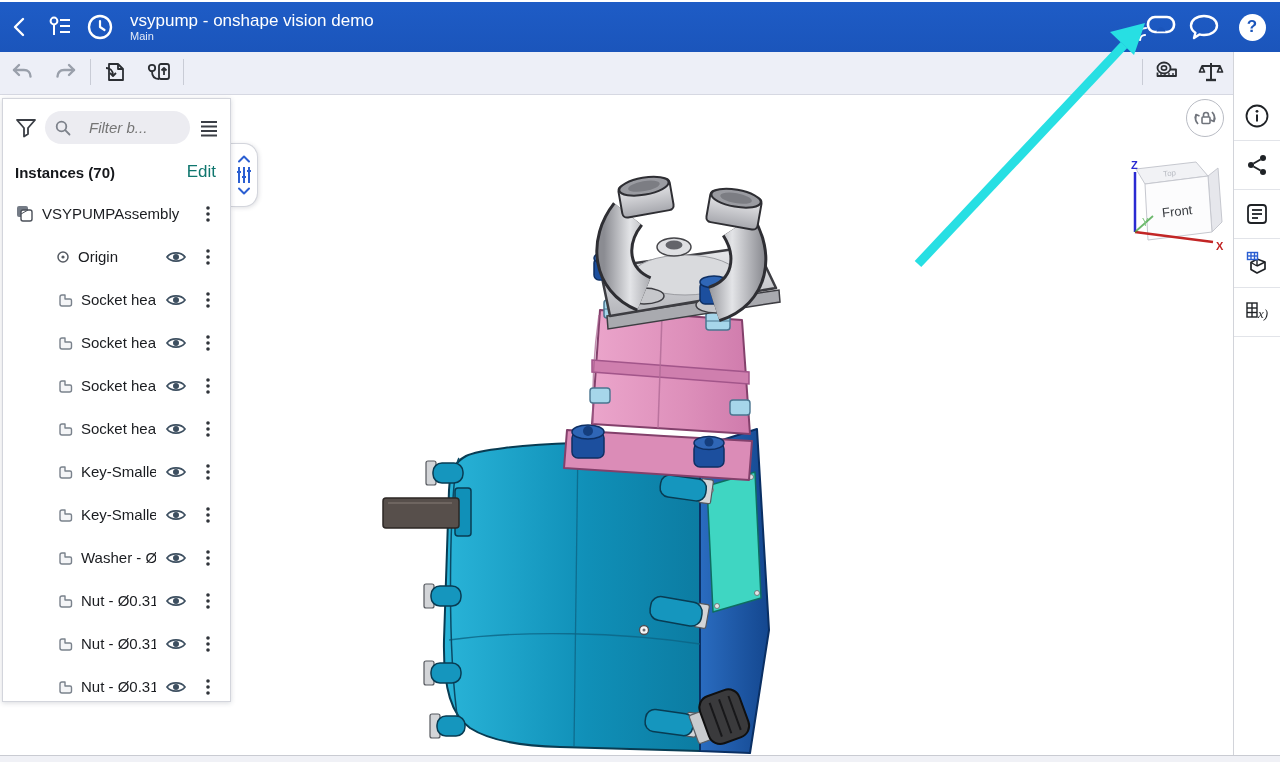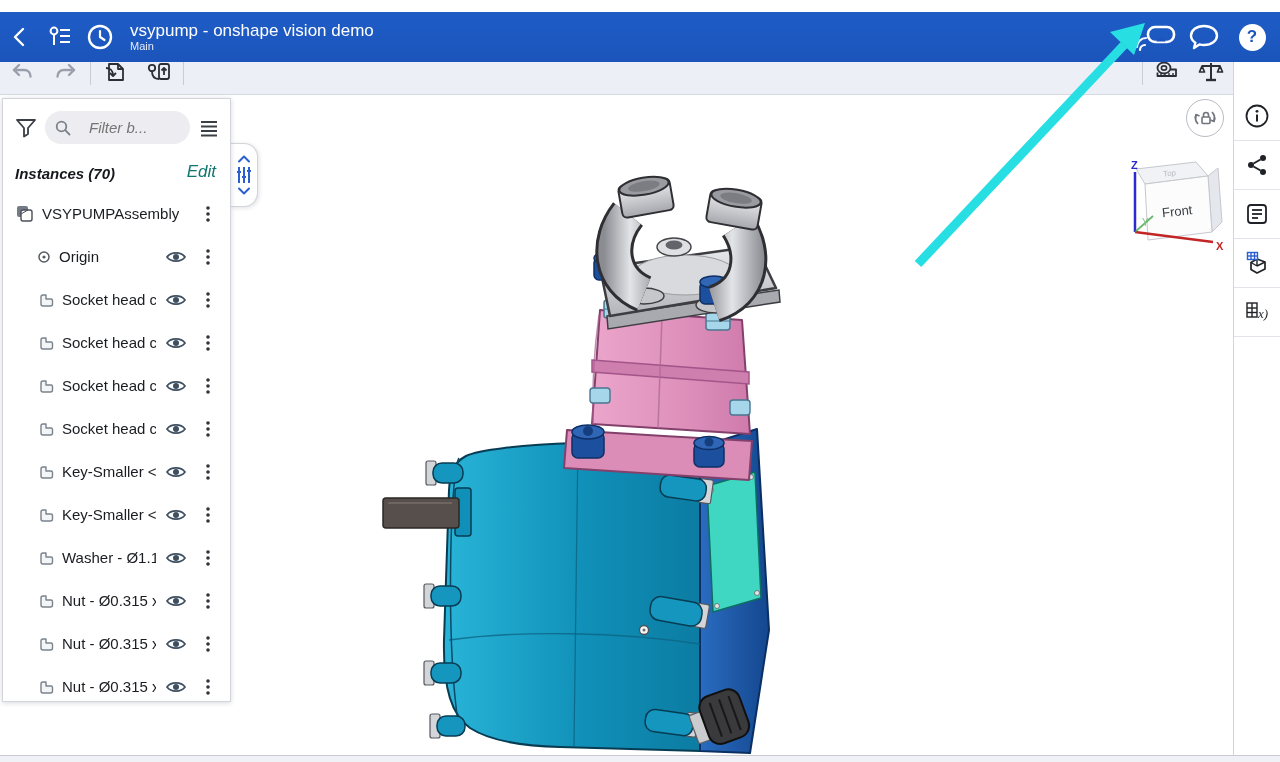--- a/index.html
+++ b/index.html
@@ -1,20 +1,20 @@
 <!DOCTYPE html>
 <html><head>
 <meta charset="utf-8">
 <style>
   * { margin:0; padding:0; box-sizing:border-box; }
   html,body { width:1280px; height:762px; overflow:hidden; background:#fff;
               font-family:"Liberation Sans", sans-serif; }
 
   
-  .topbar { position:absolute; left:0; top:12px; width:1280px; height:50px;
+  .topbar { position:absolute; left:0; top:2px; width:1280px; height:50px;
             background:linear-gradient(#1e5cc6,#1b55bb); display:flex; align-items:center; z-index:30; }
   .tb-icon { width:40px; height:40px; display:flex; align-items:center; justify-content:center; cursor:pointer; }
   .title-block { margin-left:10px; color:#fff; line-height:1.15; }
   .doc-title { font-size:17px; font-weight:400; }
   .doc-sub { font-size:11px; color:rgba(255,255,255,.88); }
   .tb-right { margin-left:auto; display:flex; align-items:center; gap:8px; padding-right:8px; }
   .help-circle { width:27px; height:27px; border-radius:50%; background:#fff; color:#1b55bb;
                  font-weight:bold; font-size:17px; display:flex; align-items:center; justify-content:center; }
 
   
@@ -28,26 +28,26 @@
   .viewport { position:absolute; left:0; top:95px; width:1233px; height:660px; background:#fff; z-index:1; }
 
   
   .left-panel { position:absolute; left:2px; top:98px; width:229px; height:604px; background:#fff;
                 border:1px solid #d3d5dc; box-shadow:0 1px 5px rgba(40,50,70,.18); z-index:20; overflow:hidden; }
   .panel-header { display:flex; align-items:center; padding:12px 10px 8px 12px; gap:8px; }
   .search-pill { flex:1; height:33px; background:#ececf1; border-radius:17px; display:flex; align-items:center;
                  padding:0 10px; gap:18px; }
   .search-pill input { border:none; outline:none; background:transparent; width:90px;
                        font-style:italic; font-size:15px; color:#70757e; font-family:"Liberation Sans",sans-serif; }
-  .instances-row { display:flex; align-items:flex-end; padding:10px 14px 8px 12px;font-style:italic; }
+  .instances-row { display:flex; align-items:center; padding:10px 14px 8px 12px; }
   .instances-label { font-size:15px; font-weight:bold; color:#16181c; }
   .edit-link { margin-left:auto; font-size:17px; color:#0f766e; cursor:pointer; }
   .tree { padding-top:2px; }
   .tree-row { height:43px; display:flex; align-items:center; padding:0 10px 0 12px; gap:8px; }
-  .tree-row.child { padding-left:34px; }
+  .tree-row.child { padding-left:34px;margin-left:19px; }
   .tree-label { font-size:15px; color:#1a1c20; white-space:nowrap; overflow:hidden; flex:1; }
   .row-eye, .row-kebab { width:24px; display:flex; justify-content:center; cursor:pointer; flex:none; }
 
   
   .panel-handle { position:absolute; left:231px; top:143px; width:27px; height:64px; background:#fff;
                   border:1px solid #d3d5dc; border-left:none; border-radius:0 14px 14px 0;
                   box-shadow:1px 1px 4px rgba(40,50,70,.15); z-index:19;
                   display:flex; flex-direction:column; align-items:center; justify-content:center; gap:3px; cursor:pointer; }
 
   

